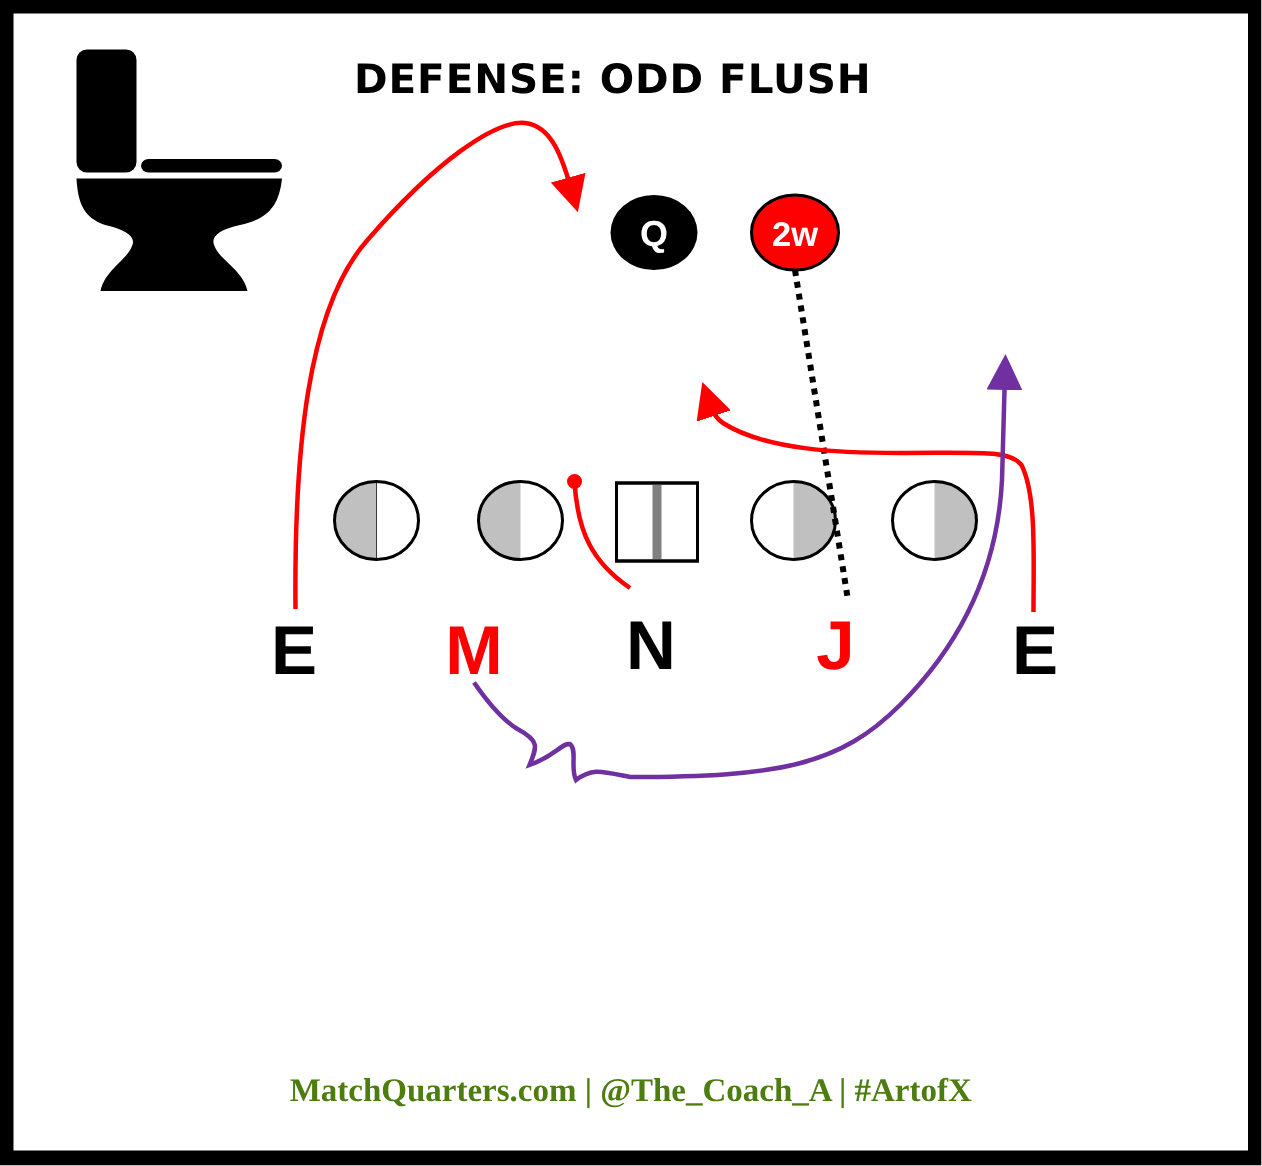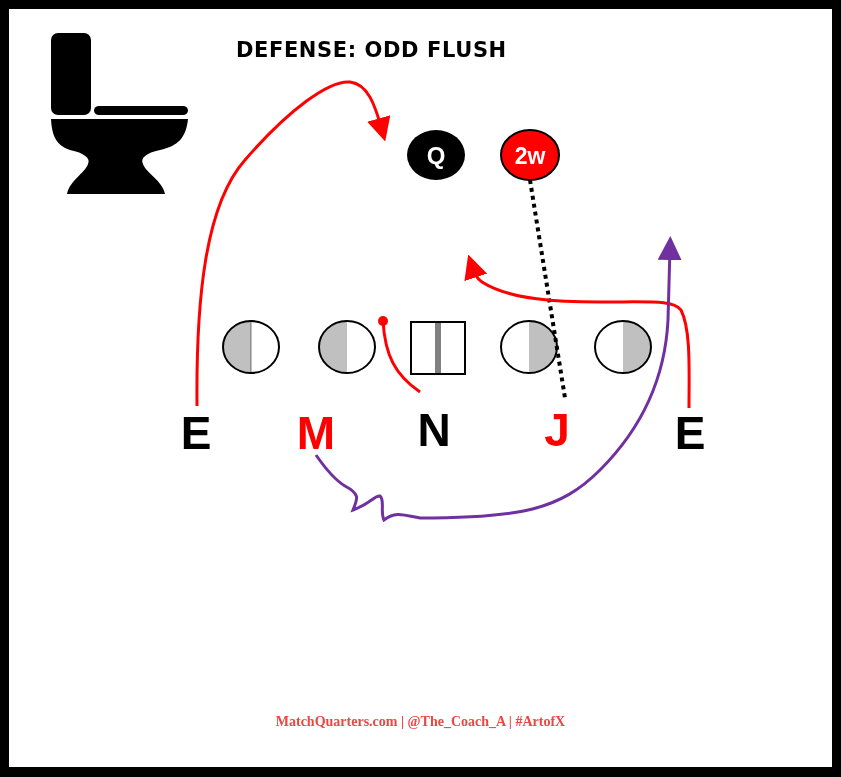--- a/index.html
+++ b/index.html
@@ -3,26 +3,26 @@
 <meta charset="utf-8">
 <style>
   html, body { margin: 0; padding: 0; background: #ffffff; }
   body { width: 841px; height: 777px; position: relative; overflow: hidden; }
   .frame {
     position: absolute; left: 0; top: 0; width: 841px; height: 777px;
     box-sizing: border-box; border: 9px solid #000; border-bottom-width: 10px; background: #fff;
   }
   .title {
     position: absolute; left: 236px; top: 38px;
-    font-family: "DejaVu Sans", sans-serif; font-weight: bold; font-size: 21px;
+    font-family: "DejaVu Sans", sans-serif; font-weight: bold; font-size: 27px;
     color: #000; letter-spacing: 0.6px; white-space: nowrap;
   }
   .footer {
     position: absolute; left: 0; width: 841px; top: 714px; text-align: center;
-    font-family: "Liberation Serif", "DejaVu Serif", serif; font-weight: bold; font-size: 14px; color: #ef4444;
+    font-family: "Liberation Serif", "DejaVu Serif", serif; font-weight: bold; font-size: 22px; color: #4d7c0f;
   }
   svg.diagram { position: absolute; left: 0; top: 0; }
   .lbl { font-family: "Liberation Sans", "DejaVu Sans", sans-serif; font-weight: bold; }
 </style>
 </head>
 <body>
 
 <div class="frame"></div>
 
 <div class="title">DEFENSE: ODD FLUSH</div>

